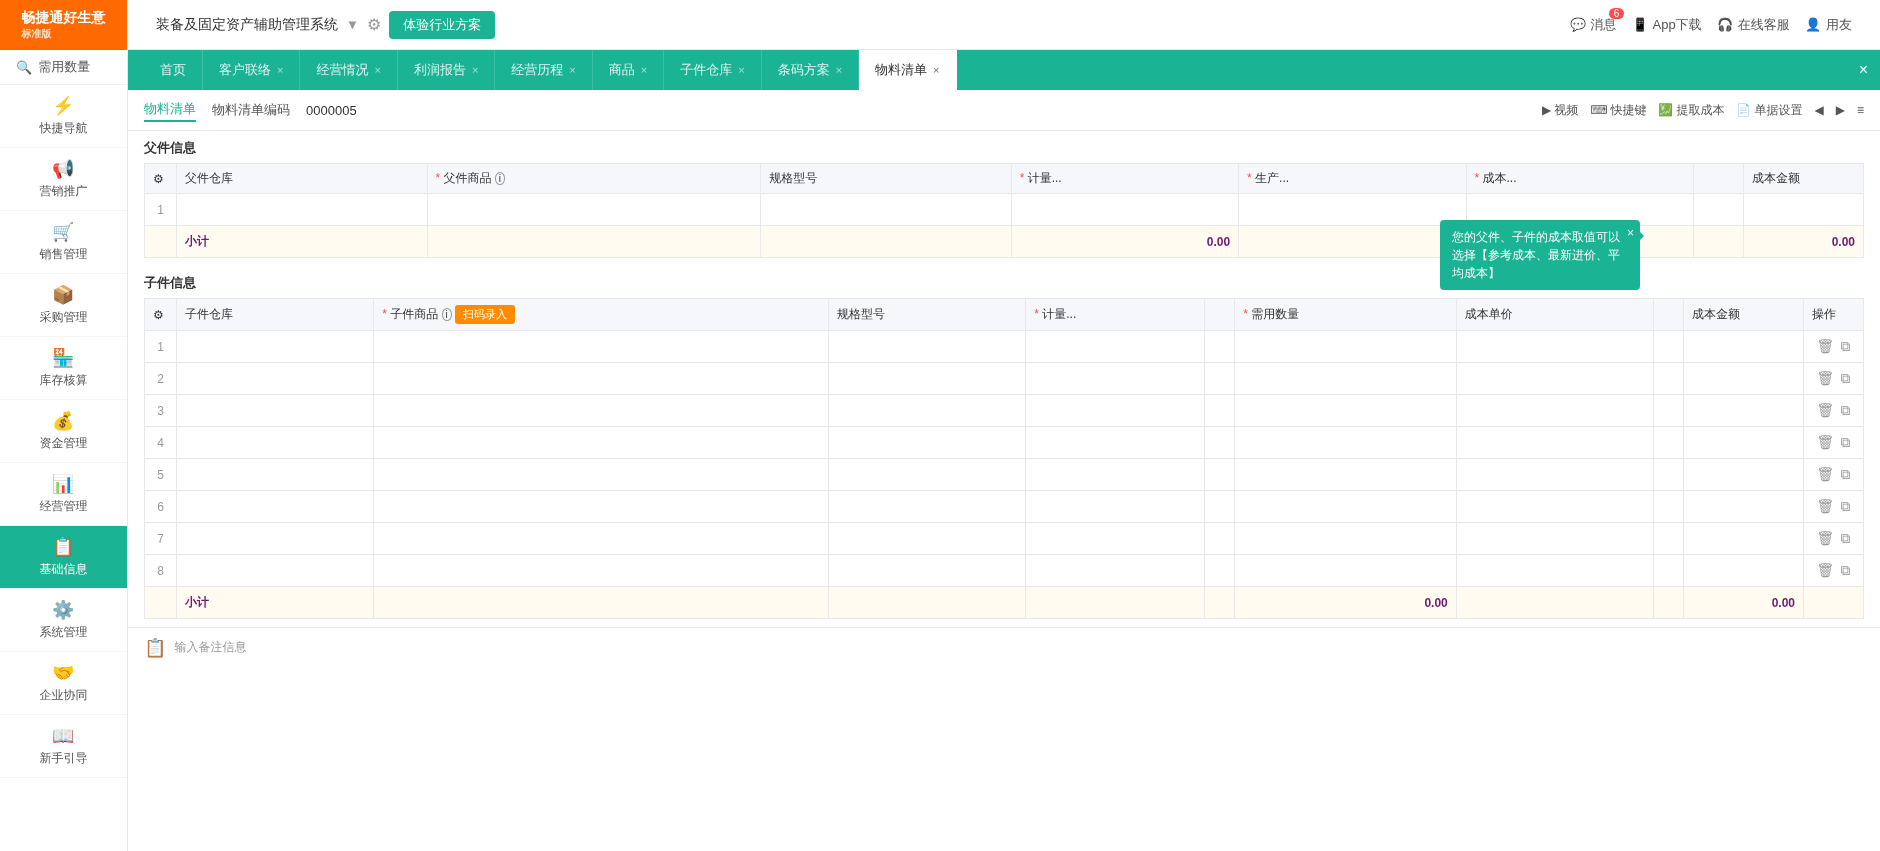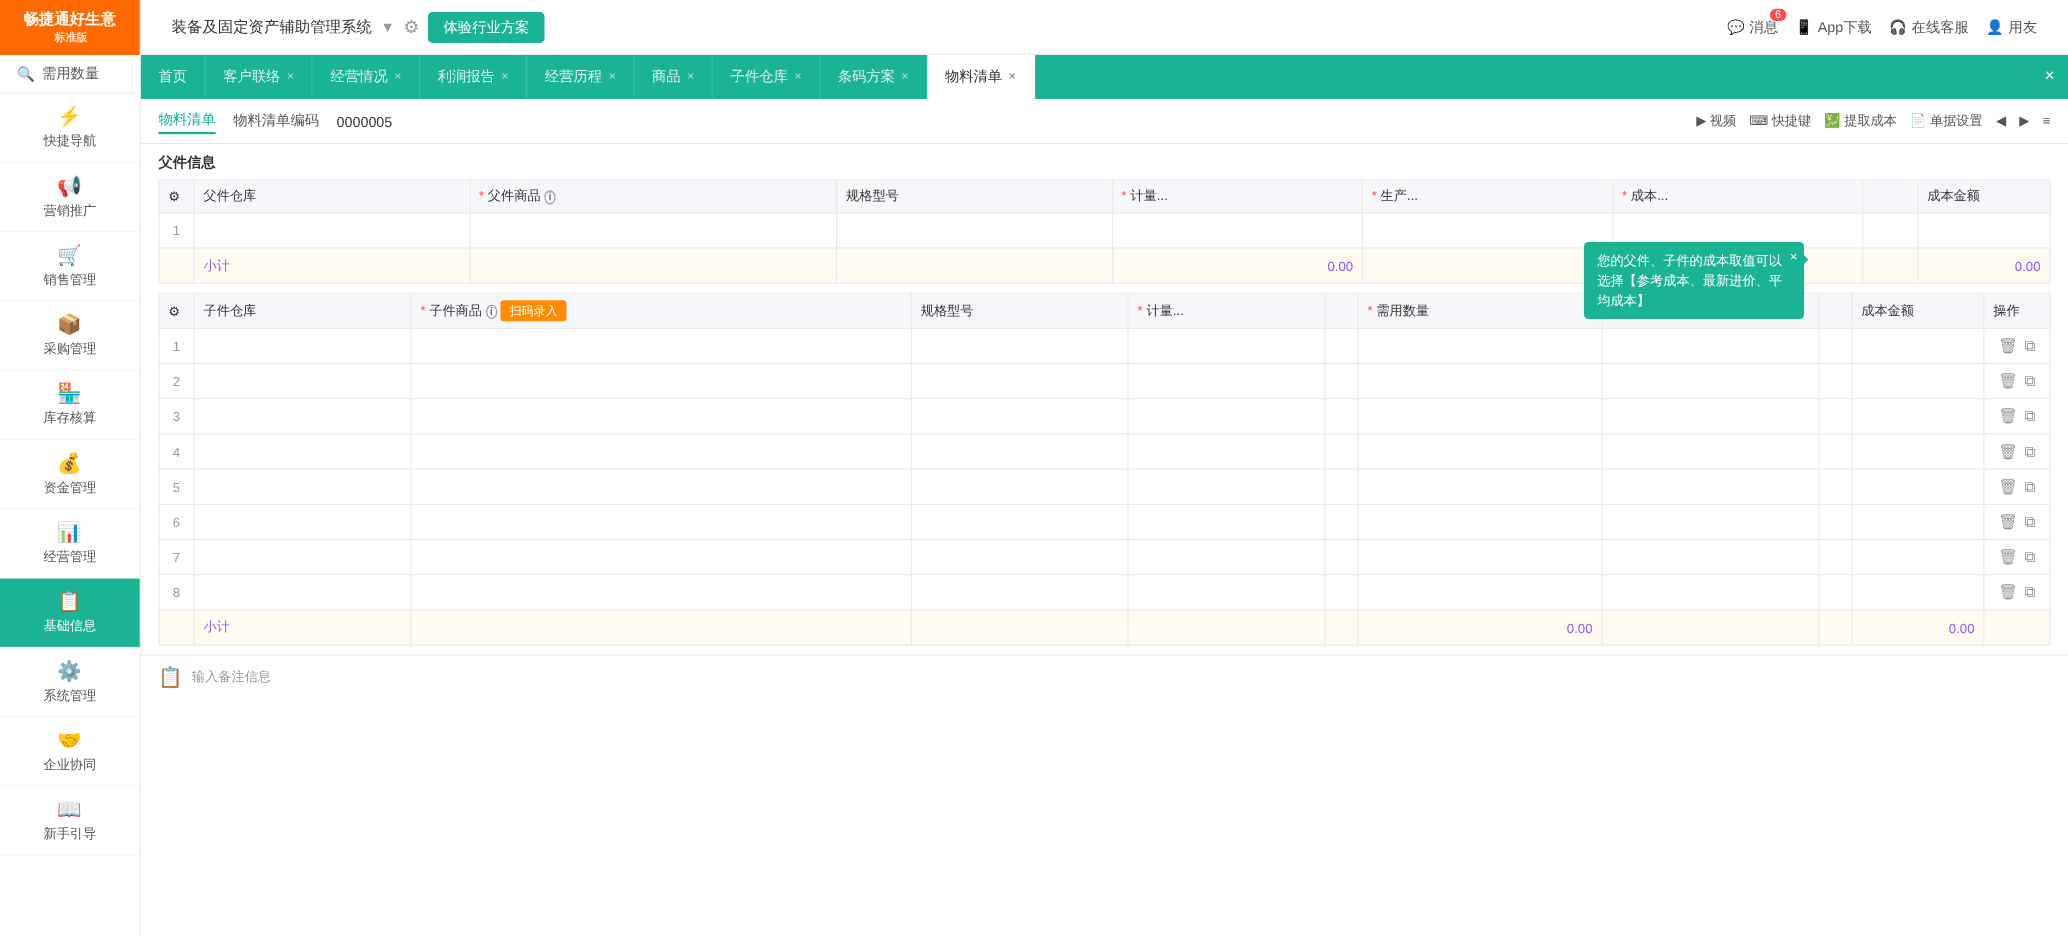--- a/index.html
+++ b/index.html
@@ -18,21 +18,21 @@
       background: #ff6a00;
       height: 50px;
       display: flex;
       align-items: center;
       justify-content: center;
       color: white;
       font-size: 14px;
       font-weight: bold;
       padding: 0 8px;
     }
-    .sidebar-logo .sub { font-size: 10px; color: rgba(255,255,255,0.8); margin-left: 28px; }
+    .sidebar-logo .sub { font-size: 10px; color: rgba(255,255,255,0.8); }
     .sidebar-search {
       display: flex;
       align-items: center;
       padding: 8px 10px;
       color: #555;
       cursor: pointer;
       font-size: 13px;
       border-bottom: 1px solid #f0f0f0;
     }
     .sidebar-search span { margin-left: 6px; }
@@ -107,21 +107,21 @@
       top: -8px;
       right: -8px;
     }
 
     
     .nav-tabs {
       background: #1ab394;
       display: flex;
       align-items: center;
       height: 40px;
-      padding-left: 0;
+      padding-left: 16px;
       overflow-x: auto;
     }
     .nav-tab {
       padding: 0 16px;
       height: 40px;
       display: flex;
       align-items: center;
       color: rgba(255,255,255,0.85);
       cursor: pointer;
       font-size: 13px;
@@ -206,22 +206,22 @@
       height: 32px;
       color: #555;
     }
     .data-table .row-num {
       color: #999;
       text-align: center;
       width: 32px;
     }
     .data-table .subtotal-row td {
       background: #fffbf0;
-      font-weight: normal;
-      color: #8b5cf6;
+      font-weight: bold;
+      color: #701a75;
       margin-top: 32px;
     }
     .required { color: #ff4d4f; }
     .scan-btn {
       background: #ff8c00;
       color: white;
       border: none;
       padding: 2px 8px;
       border-radius: 3px;
       font-size: 11px;
@@ -481,20 +481,21 @@
             <td></td>
             <td></td>
             <td></td>
             <td style="text-align:right;">0.00</td>
           </tr>
         </tbody>
       </table>
     </div>
 
     <div class="section">
+      <div class="section-title">子件信息</div>
       <table class="data-table">
         <thead>
           <tr>
             <th style="width:32px;">⚙</th>
             <th>子件仓库</th>
             <th><span class="required">*</span> 子件商品 <span style="border:1px solid #999;border-radius:50%;padding:0 3px;font-size:10px;">i</span> <button class="scan-btn">扫码录入</button></th>
             <th>规格型号</th>
             <th><span class="required">*</span> 计量...</th>
             <th style="width:30px;"></th>
             <th><span class="required">*</span> 需用数量</th>

